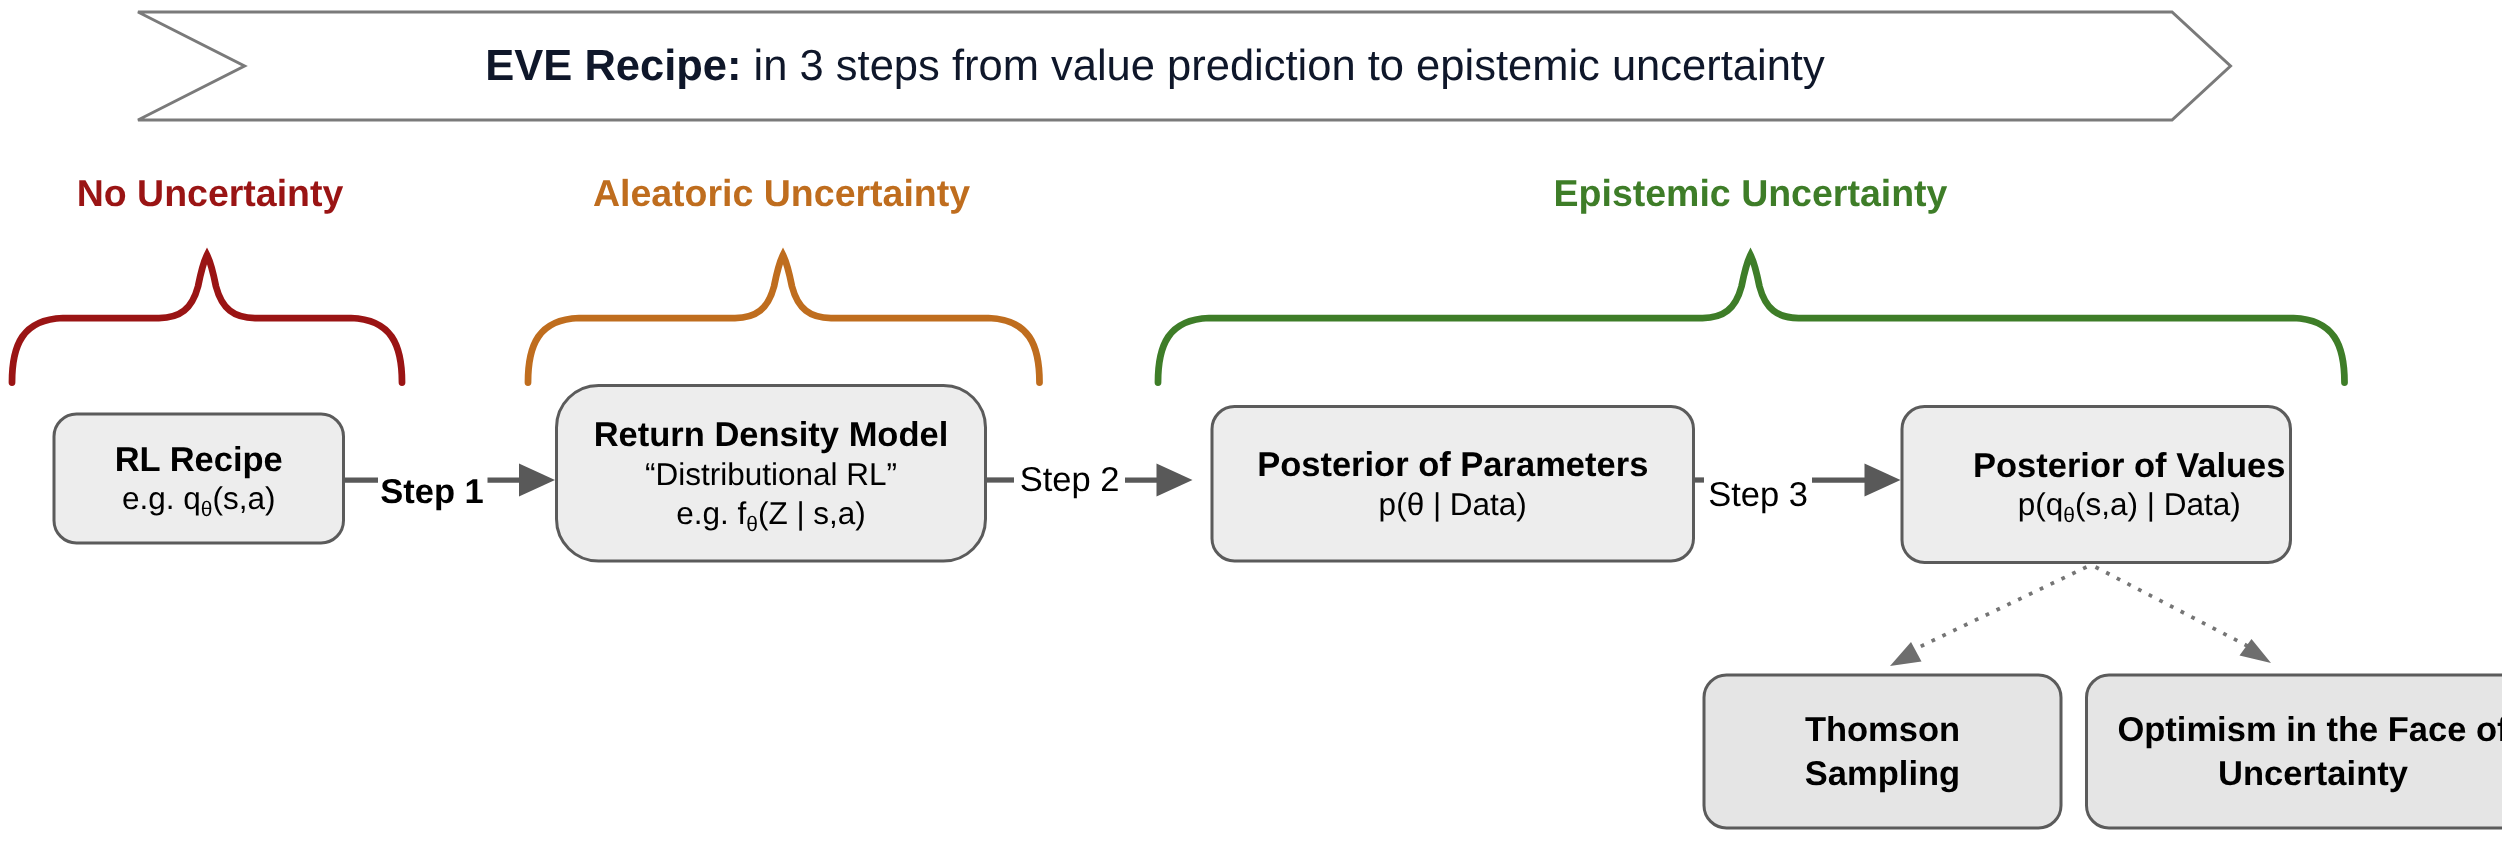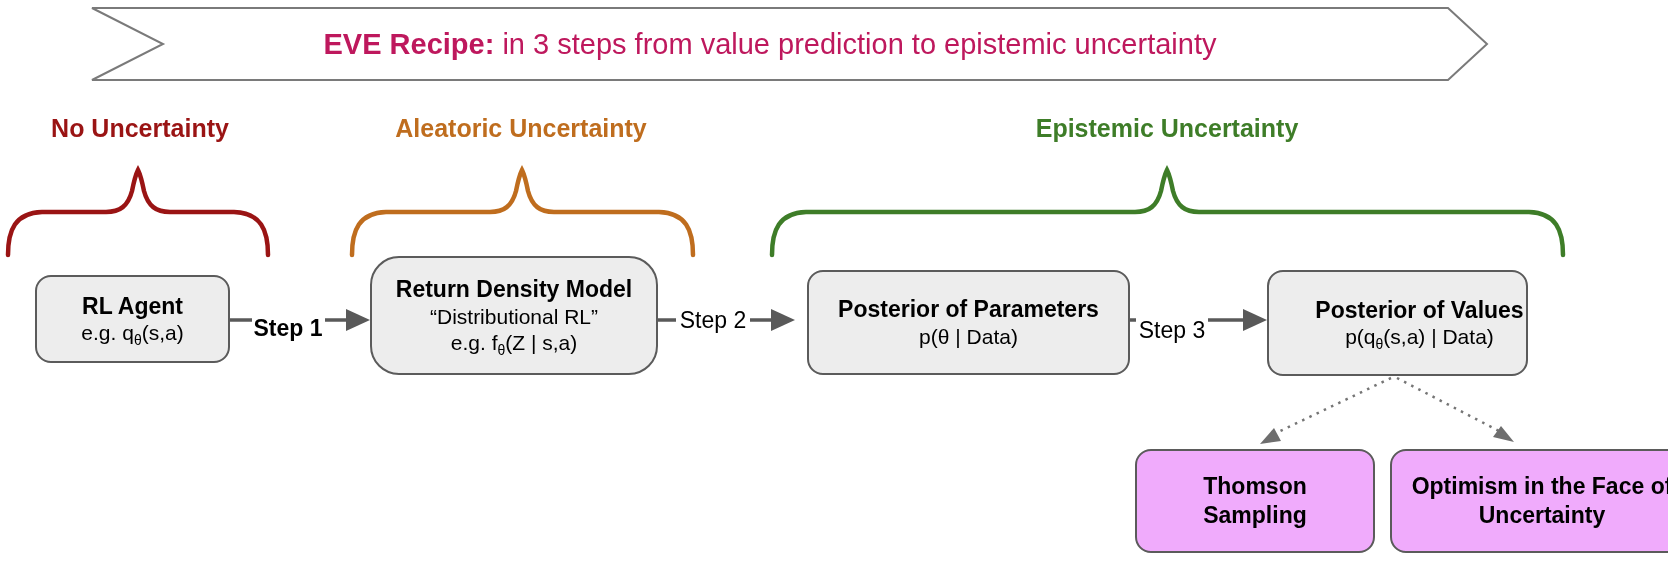--- a/index.html
+++ b/index.html
@@ -7,37 +7,37 @@
     position:relative;
     width:1668px;height:564px;
     background:#ffffff;
     font-family:"Liberation Sans", sans-serif;
     overflow:hidden;
   }
   .layer{position:absolute;left:0;top:0;}
   
   .banner-title{
     position:absolute;left:92px;top:29px;width:1356px;
-    text-align:center;font-size:29px;color:#be185d;line-height:1.1;
+    text-align:center;font-size:29px;color:#0f172a;line-height:1.1;
     white-space:nowrap;
   }
   .banner-title .b{font-weight:bold;}
   
   .node{
     position:absolute;
     background:#ededed;
     border:2.5px solid #5b5b5b;
     border-radius:16px;
     display:flex;flex-direction:column;align-items:center;justify-content:center;
     text-align:center;color:#000;box-sizing:border-box;
   }
   .node .title{font-size:23px;font-weight:bold;line-height:1.25;}
   .node .formula,.node .subtitle{font-size:21px;line-height:1.25;}
   .node sub{font-size:14px;line-height:0;}
-  .node.outcome{background:#f0abfc;}
+  .node.outcome{background:#e5e5e5;}
   .node.outcome .title{padding:0 14px;}
   #node-rl{left:35px;top:275px;width:195px;height:88px;}
   #node-rdm{left:370px;top:256px;width:288px;height:119px;border-radius:29px;}
   #node-pp{left:807px;top:270px;width:323px;height:105px;}
   #node-pv{left:1267px;top:270px;width:261px;height:106px;padding-left:44px;}
   #node-ts{left:1135px;top:449px;width:240px;height:104px;}
   #node-ofu{left:1390px;top:449px;width:304px;height:104px;}
   
   .step-label{
     position:absolute;transform:translate(-50%,-50%);
@@ -89,21 +89,21 @@
     <polygon points="1260,444 1274,428 1281,441" fill="#6e6e6e"></polygon>
     <line x1="1397" y1="378" x2="1499" y2="431" stroke="#757575" stroke-width="2.5" stroke-dasharray="2.5 5.5"></line>
     <polygon points="1514,442 1493,437 1501,426" fill="#6e6e6e"></polygon>
   </svg>
 
   <div class="banner-title">
     <span class="b">EVE Recipe:</span><span> in 3 steps from value prediction to epistemic uncertainty</span>
   </div>
 
   <div class="node" id="node-rl">
-    <div class="title">RL Agent</div>
+    <div class="title">RL Recipe</div>
     <div class="formula"><span>e.g. q</span><sub>θ</sub><span>(s,a)</span></div>
   </div>
 
   <div class="node" id="node-rdm">
     <div class="title">Return Density Model</div>
     <div class="subtitle">“Distributional RL”</div>
     <div class="formula"><span>e.g. f</span><sub>θ</sub><span>(Z | s,a)</span></div>
   </div>
 
   <div class="node" id="node-pp">

